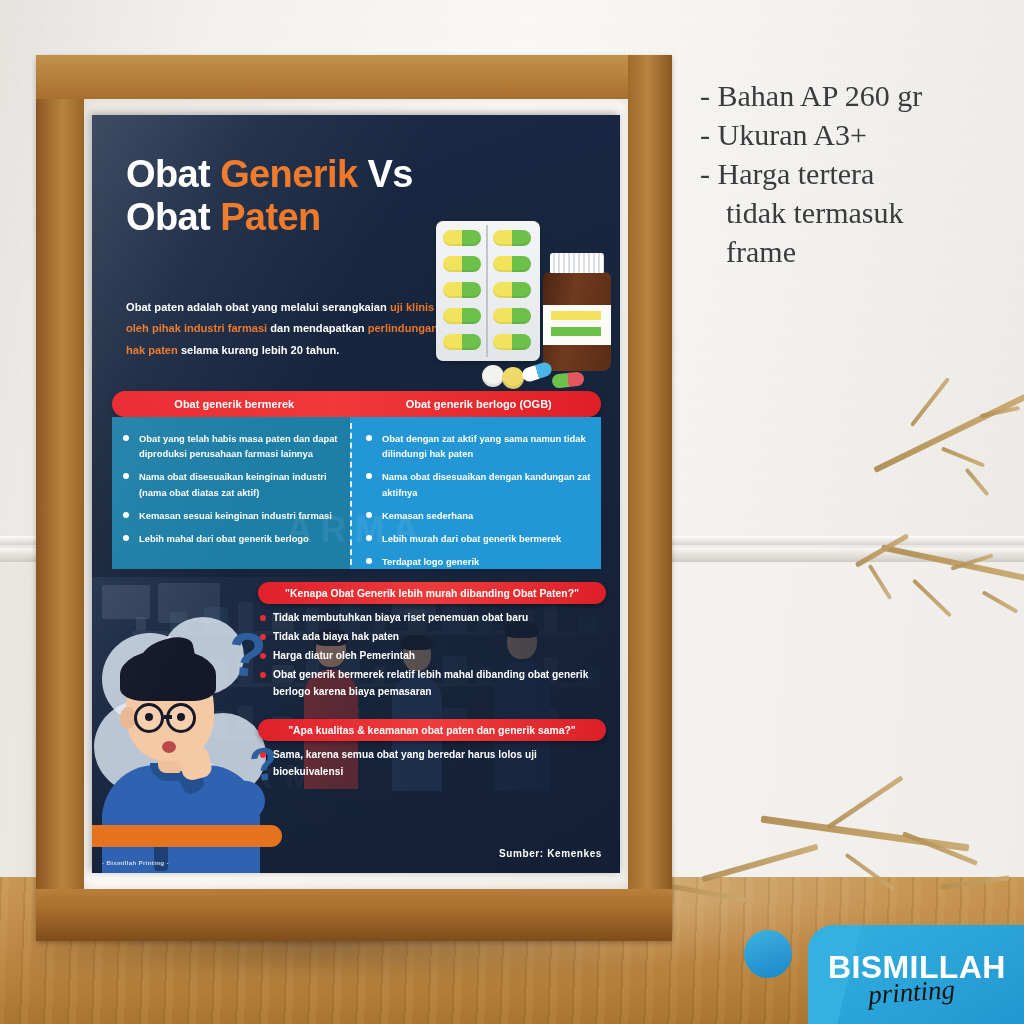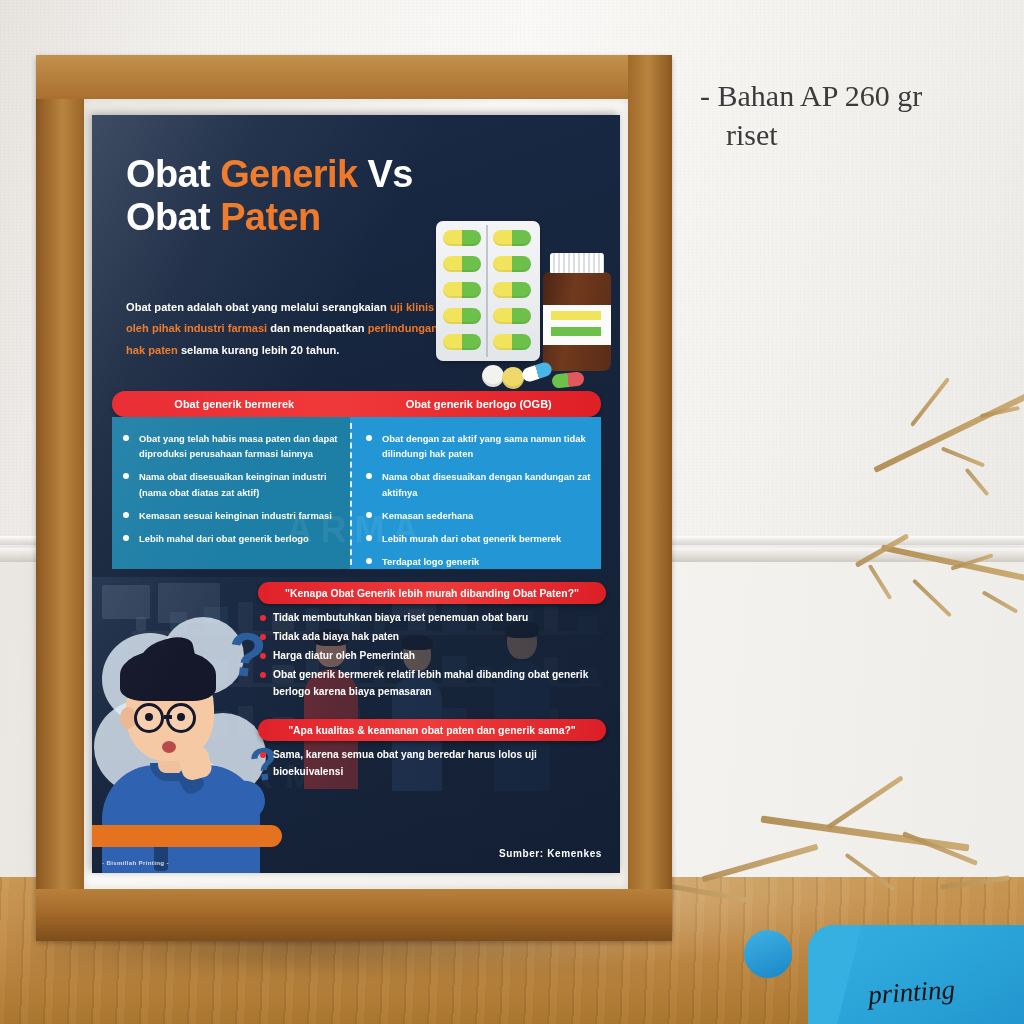--- a/index.html
+++ b/index.html
@@ -444,19 +444,23 @@
     <div class="orange-bar"></div>
     <div class="credit">- Bismillah Printing -</div>
     <div class="sumber">Sumber: Kemenkes</div>
   </div>
 
   <div class="glass-glare"></div>
 </div>
 
 <div id="note">
     <div class="nline">- Bahan AP 260 gr</div>
-    <div class="nline ind">riset</div>
+    <div class="nline">- Ukuran A3+</div>
+    <div class="nline">- Harga tertera</div>
+    <div class="nline ind">tidak termasuk</div>
+    <div class="nline ind">frame</div>
   </div>
 
 <div id="logo-dot"></div>
 <div id="logo-card">
+  <div class="logo-main">BISMILLAH</div>
   <div class="logo-sub">printing</div>
 </div>
 
 </body></html>

